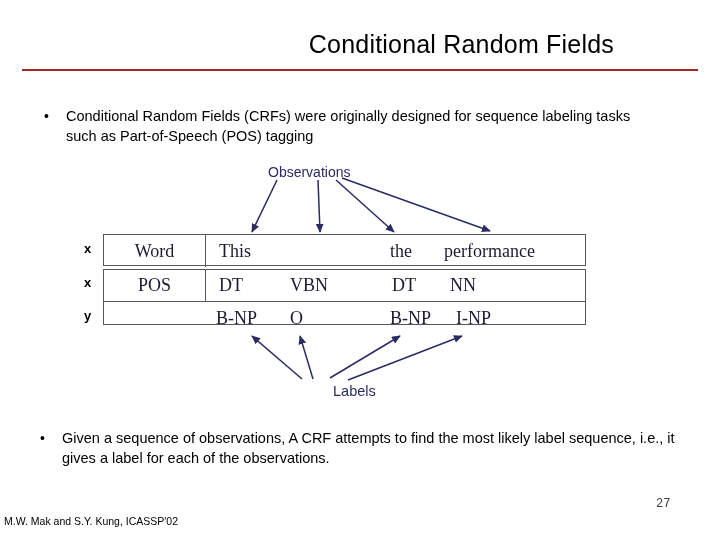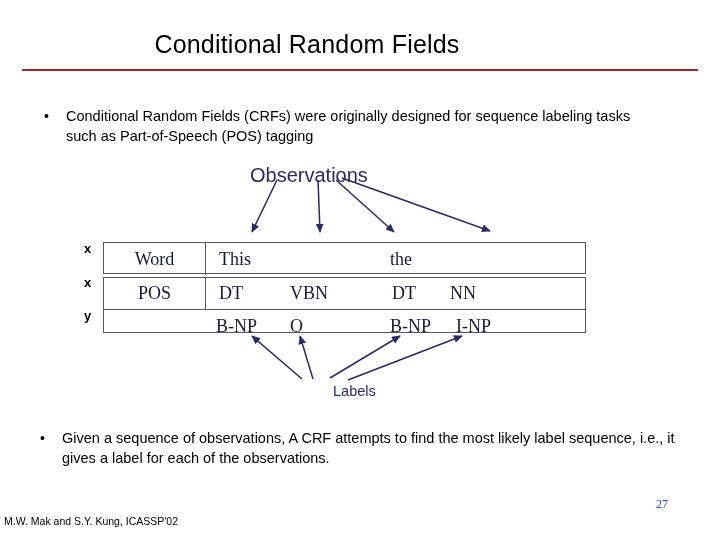--- a/index.html
+++ b/index.html
@@ -15,21 +15,21 @@
     font-family: "Liberation Sans", sans-serif;
     color: #000000;
   }
 
   
   #slide-title {
     position: absolute;
     top: 30px;
     left: 0;
     width: 614px;
-    text-align: center;
+    text-align: right;
     font-size: 25px;
     font-family: "Liberation Sans", sans-serif;
     color: #000000;
     letter-spacing: 0.2px;
   }
   #title-rule {
     position: absolute;
     top: 69px;
     left: 22px;
     width: 676px;
@@ -55,23 +55,23 @@
   }
   .bullet .btext {
     display: block;
   }
 
   #bullet-1 { top: 106px; left: 44px; width: 620px; }
   #bullet-2 { top: 428px; left: 40px; width: 648px; }
 
   #observations-label {
     position: absolute;
-    left: 250px;
+    left: 268px;
     top: 164px;
-    font-size: 20px;
+    font-size: 14px;
     color: #2b2b63;
     font-family: "Liberation Sans", sans-serif;
     white-space: nowrap;
   }
   #labels-label {
     position: absolute;
     left: 297px;
     top: 383px;
     font-size: 14.5px;
     color: #2b2b63;
@@ -103,21 +103,20 @@
   #row-label-y  { top: 308px; }
 
   .tbl-box {
     position: absolute;
     left: 103px;
     width: 483px;
     border: 1px solid #575757;
     box-sizing: border-box;
     font-family: "Liberation Serif", serif;
     color: #1a1a33;
-    margin-top: 8px;
   }
   #tbl-top { top: 234px; height: 32px; }
   #tbl-bot { top: 269px; height: 56px; }
 
   .trow {
     position: relative;
     height: 32px;
     box-sizing: border-box;
   }
   .trow.divided { border-bottom: 1px solid #575757; }
@@ -157,22 +156,22 @@
     font-size: 10.5px;
     color: #000000;
     font-family: "Liberation Sans", sans-serif;
     white-space: nowrap;
   }
   #page-number {
     position: absolute;
     left: 656px;
     top: 497px;
     font-size: 12px;
-    color: #1d4ed8;
-    font-family: Liberation Serif, serif;
+    color: #404040;
+    font-family: Liberation Mono, monospace;
   }
 </style>
 </head>
 <body>
 
 <div id="slide-title">Conditional Random Fields</div>
 <div id="title-rule" style="background: rgb(158, 42, 43);"></div>
 
 <div class="bullet" id="bullet-1">
   <span class="dot">•</span>
@@ -203,20 +202,21 @@
 
 <div class="row-label" id="row-label-x1">x</div>
 <div class="row-label" id="row-label-x2">x</div>
 <div class="row-label" id="row-label-y">y</div>
 
 <div class="tbl-box" id="tbl-top">
   <div class="trow">
     <div class="cell-head">Word</div>
     <div class="tok" style="left:115px;">This</div>
     <div class="tok" style="left:286px;text-align:center;">the</div>
+    <div class="tok" style="left:340px;">performance</div>
   </div>
 </div>
 
 <div class="tbl-box" id="tbl-bot">
   <div class="trow divided">
     <div class="cell-head">POS</div>
     <div class="tok" style="left:115px;">DT</div>
     <div class="tok" style="left:186px;">VBN</div>
     <div class="tok" style="left:288px;">DT</div>
     <div class="tok" style="left:346px;">NN</div>

